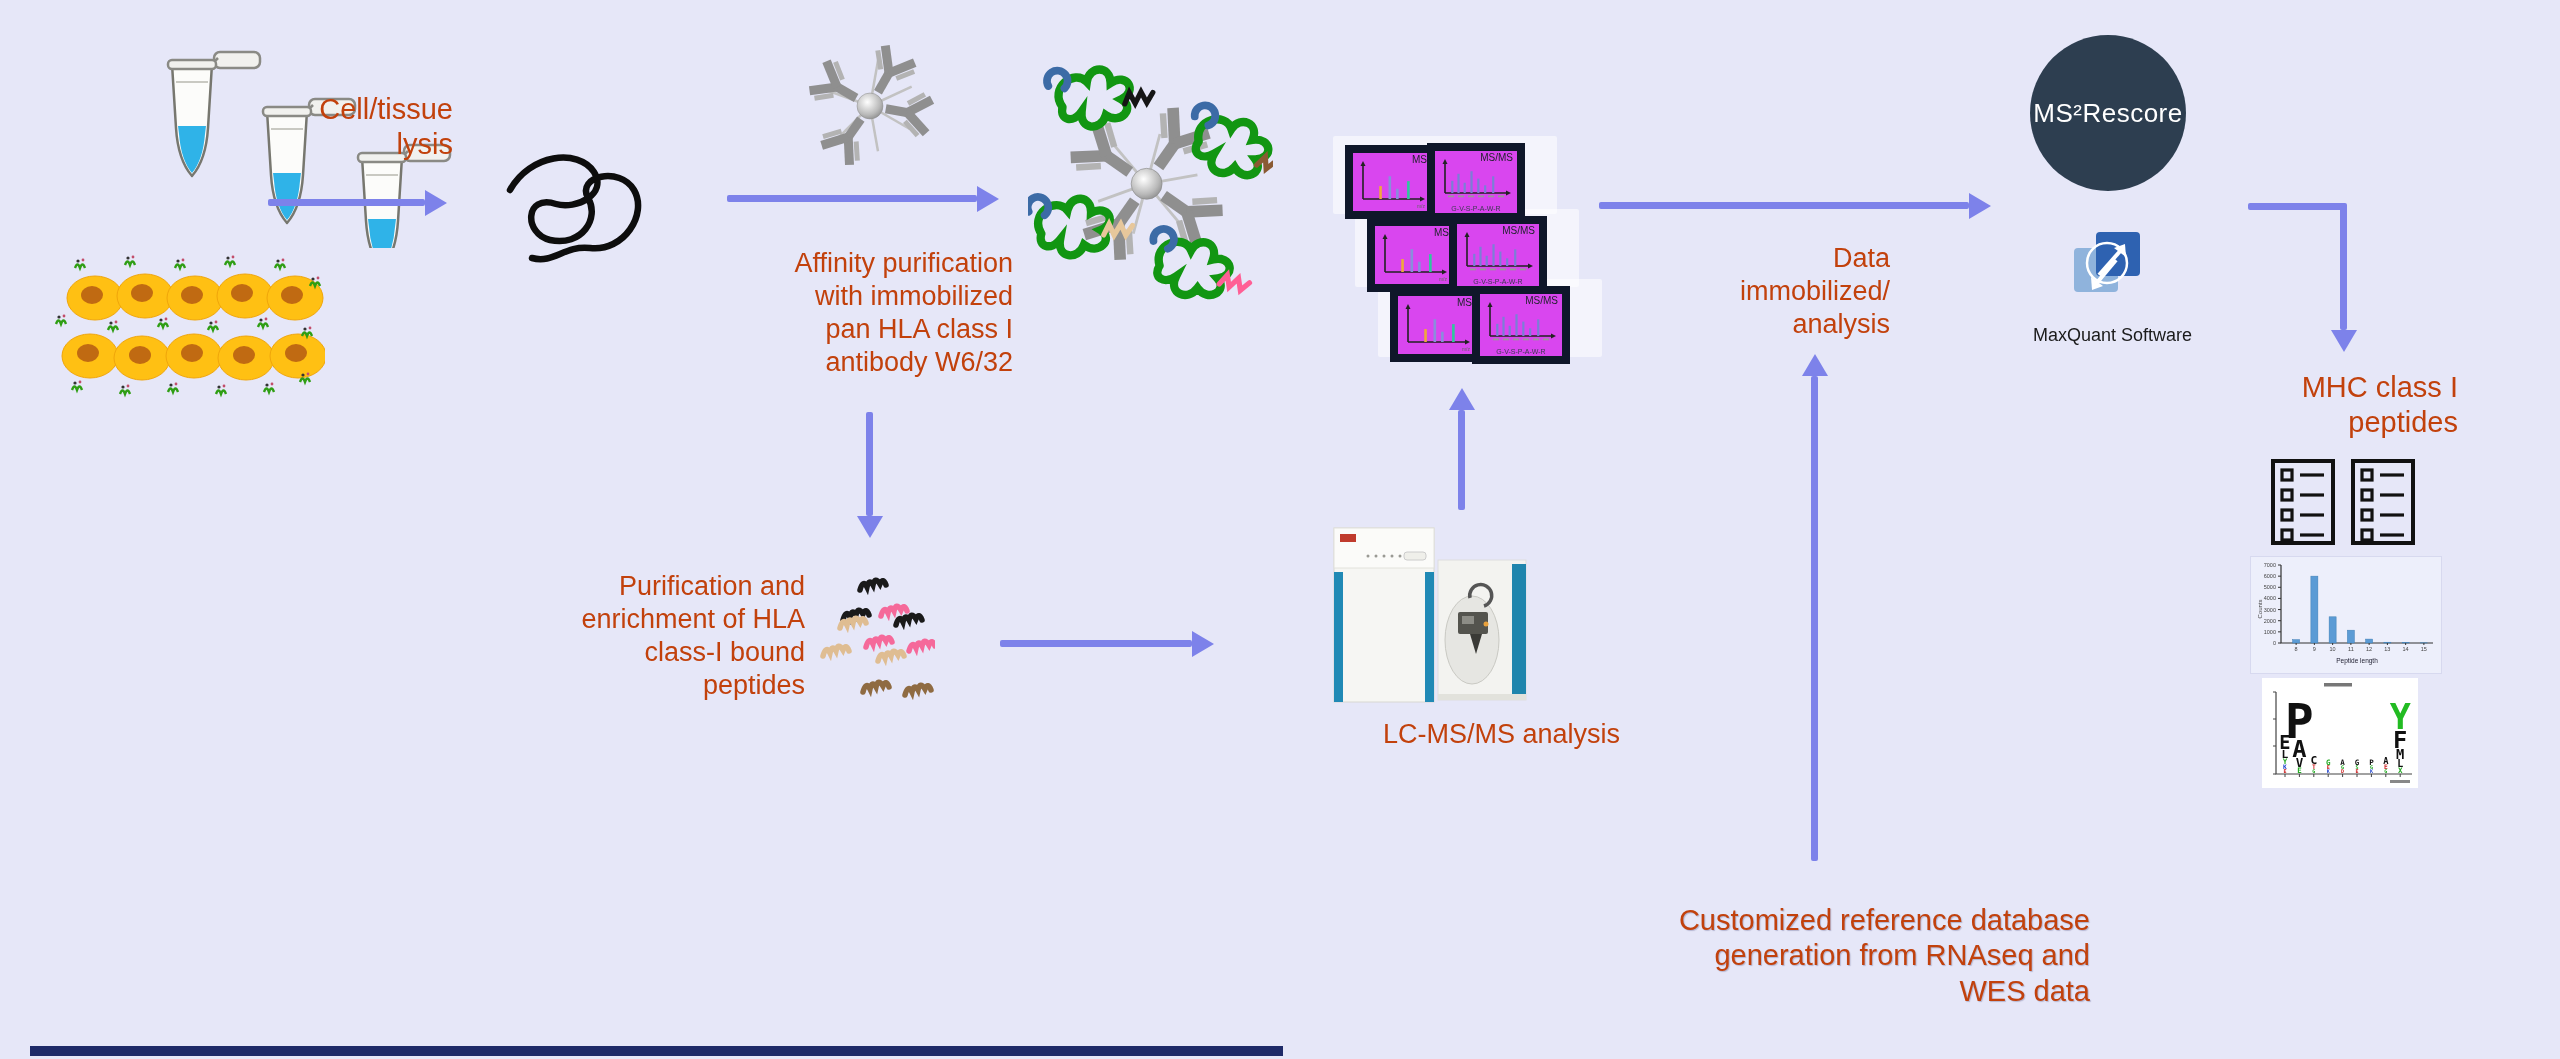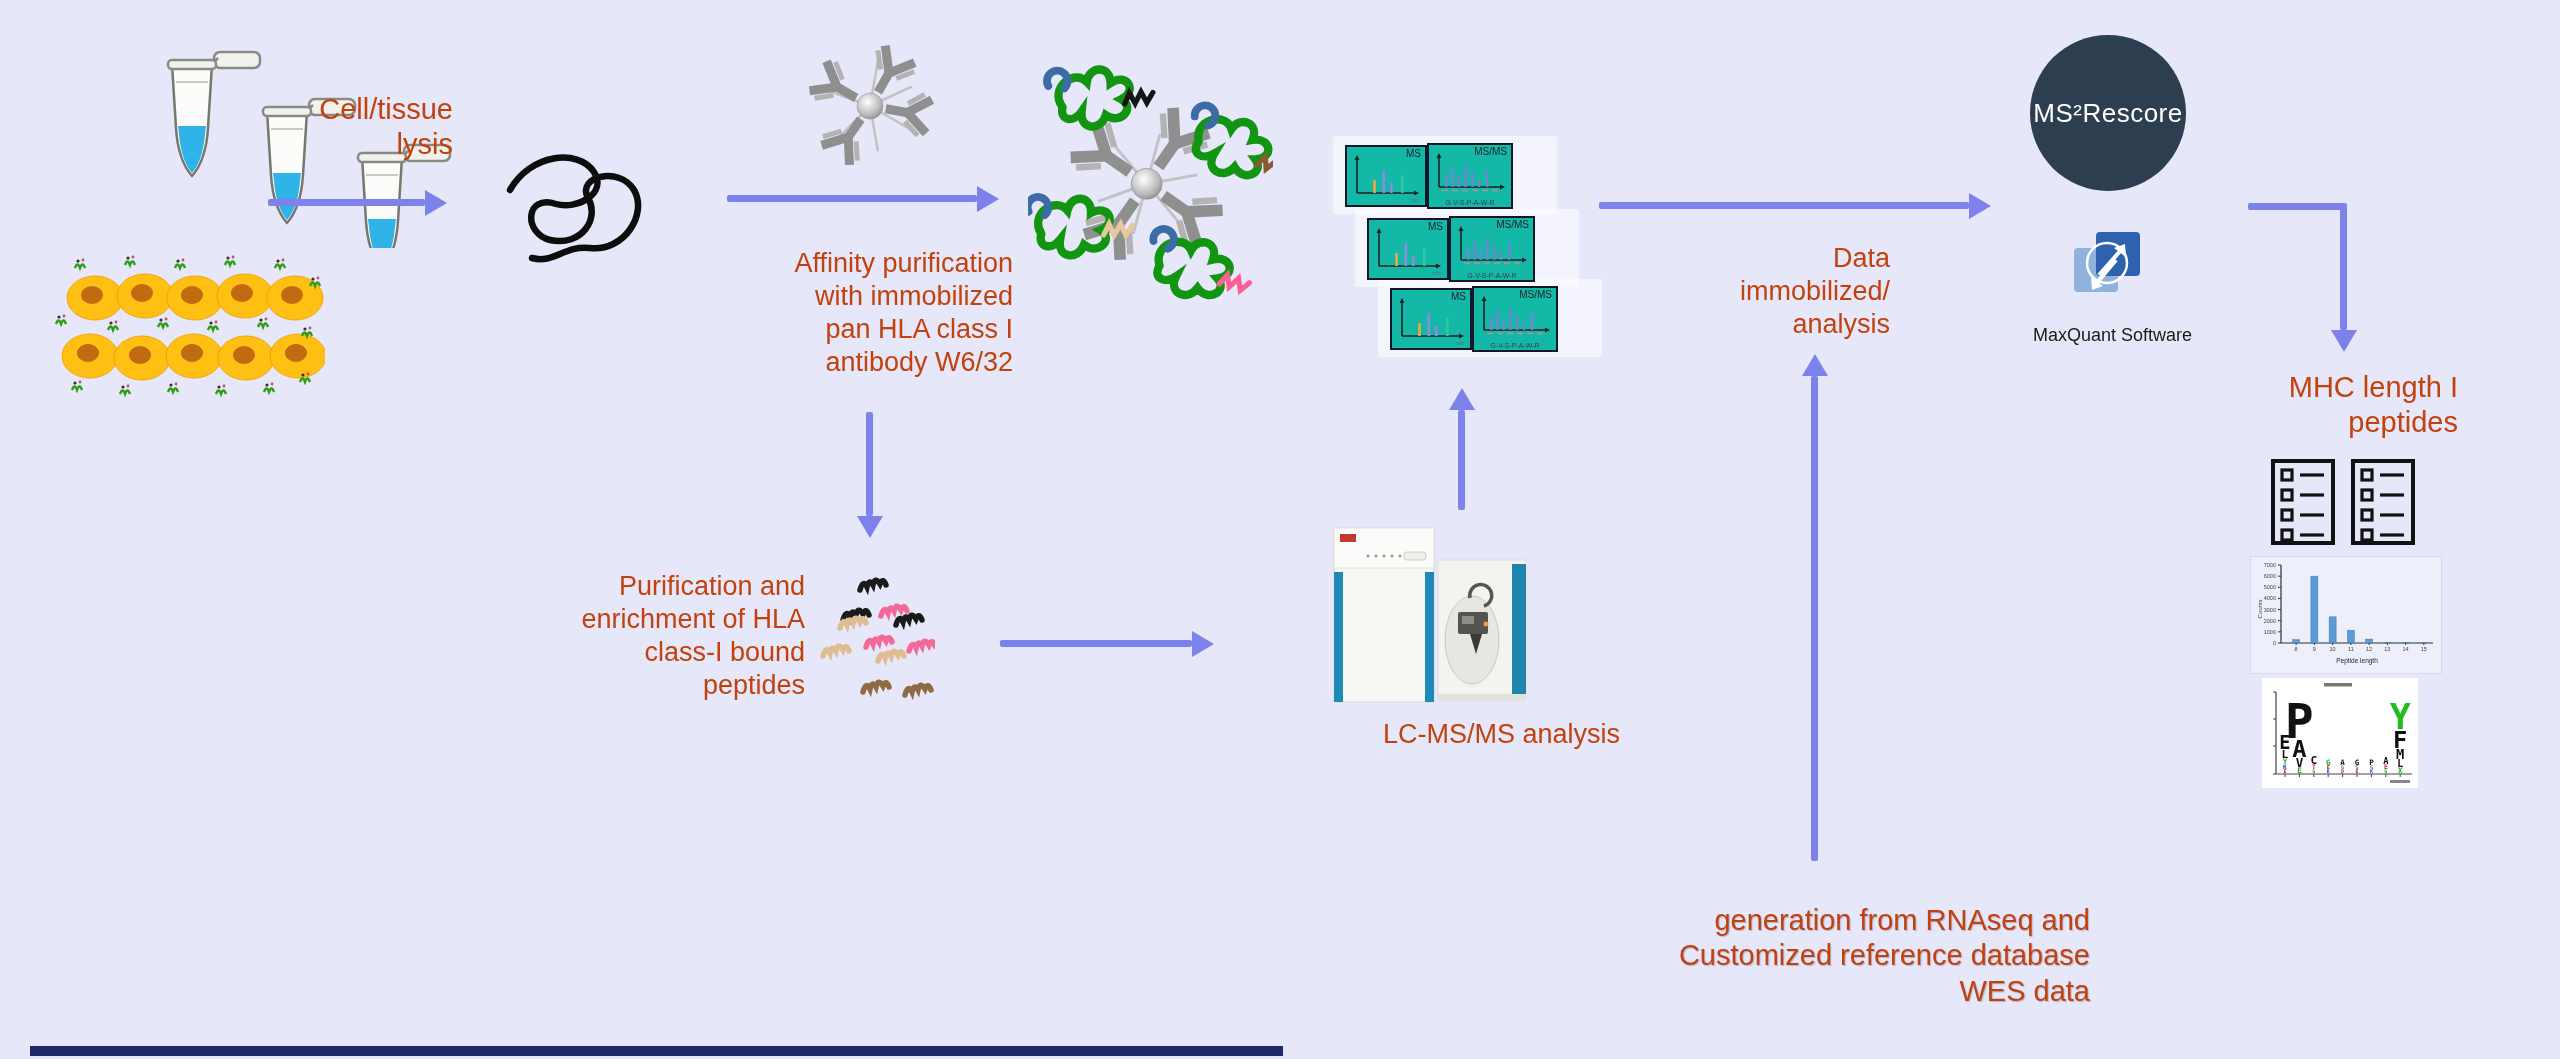--- a/index.html
+++ b/index.html
@@ -16,21 +16,21 @@
     border-top:22px solid #7d82ea;border-left:13px solid transparent;border-right:13px solid transparent}
   .head-u::before{content:"";position:absolute;bottom:100%;left:50%;transform:translateX(-50%);
     border-bottom:22px solid #7d82ea;border-left:13px solid transparent;border-right:13px solid transparent}
   #ms2circle{position:absolute;left:2030px;top:35px;width:156px;height:156px;border-radius:50%;
     background:#2d3e50;display:flex;align-items:center;justify-content:center;color:#ffffff;
     font-weight:normal;font-size:26px;letter-spacing:.5px}
   #maxquant-label{position:absolute;left:2020px;top:325px;width:172px;text-align:right;
     color:#1b1b1b;font-size:18px}
   #spectra{position:absolute;left:1333px;top:133px;width:240px;height:230px}
   .backing{position:absolute;background:rgba(255,255,255,.55);border-radius:2px}
-  .panel{position:absolute;background:#14b8a6;border:2px solid #0f172a}
+  .panel{position:absolute;background:#d946ef;border:8px solid #0f172a}
   .panel .plabel{position:absolute;top:1px;right:4px;font-size:10px;color:#22232e}
   .panel .seq{position:absolute;bottom:1px;left:0;right:0;text-align:center;font-size:7px;color:#3a3a50;white-space:nowrap}
   #lenchart{position:absolute;left:2250px;top:556px;width:190px;height:116px;background:#edeffb;border:1px solid #d7d9ef}
   #seqlogo{position:absolute;left:2262px;top:678px;width:156px;height:110px;background:#ffffff}
   #bottombar{position:absolute;left:30px;top:1046px;width:1253px;height:10px;background:#1e2a68}
 </style>
 </head>
 <body>
 
 <div id="stage">
@@ -355,22 +355,22 @@
 
   <div class="label" style="left:1695px;top:242px;width:195px">
     <div>Data</div>
     <div>immobilized/</div>
     <div>analysis</div>
   </div>
 
   <div class="arr v head-u" style="left:1811px;top:376px;height:485px"></div>
 
   <div class="label" style="left:1580px;top:903px;width:510px;font-size:29px;font-weight:500;text-shadow:1px 1px 1px rgba(120,120,160,.45)">
+    <div>Customized reference database</div>
     <div>generation from RNAseq and</div>
-    <div>Customized reference database</div>
     <div>WES data</div>
   </div>
 
   <div id="ms2circle">
     <span>MS²Rescore</span>
   </div>
 
   <svg class="abs" style="left:2072px;top:230px" width="70" height="72" viewBox="0 0 70 72">
     <rect x="2" y="18" width="44" height="44" rx="4" fill="#8fb3dc"></rect>
     <rect x="24" y="2" width="44" height="44" rx="4" fill="#2e62b1"></rect>
@@ -379,21 +379,21 @@
     <path d="M53,14 L54,27 L42,18 Z" fill="#ffffff"></path>
     <path d="M44,30 L23,55" stroke="#ffffff" stroke-width="4" fill="none"></path>
     <path d="M20,60 L19,47 L31,56 Z" fill="#ffffff"></path>
   </svg>
   <div id="maxquant-label">MaxQuant Software</div>
 
   <div class="arr h" style="left:2248px;top:203px;width:97px"></div>
   <div class="arr v head-d" style="left:2340px;top:203px;height:127px"></div>
 
   <div class="label" style="left:2258px;top:370px;width:200px;font-size:29px">
-    <div>MHC length I</div>
+    <div>MHC class I</div>
     <div>peptides</div>
   </div>
 
   <svg class="abs" style="left:2270px;top:458px" width="66" height="88" viewBox="0 0 66 88">
     <rect x="3" y="3" width="60" height="82" fill="none" stroke="#111111" stroke-width="4"></rect>
     <g stroke="#111111" stroke-width="3.2" fill="none">
       <rect x="12" y="12" width="10" height="10"></rect>
         <path d="M30,17 L54,17"></path>
       <rect x="12" y="32" width="10" height="10"></rect>
         <path d="M30,37 L54,37"></path>

